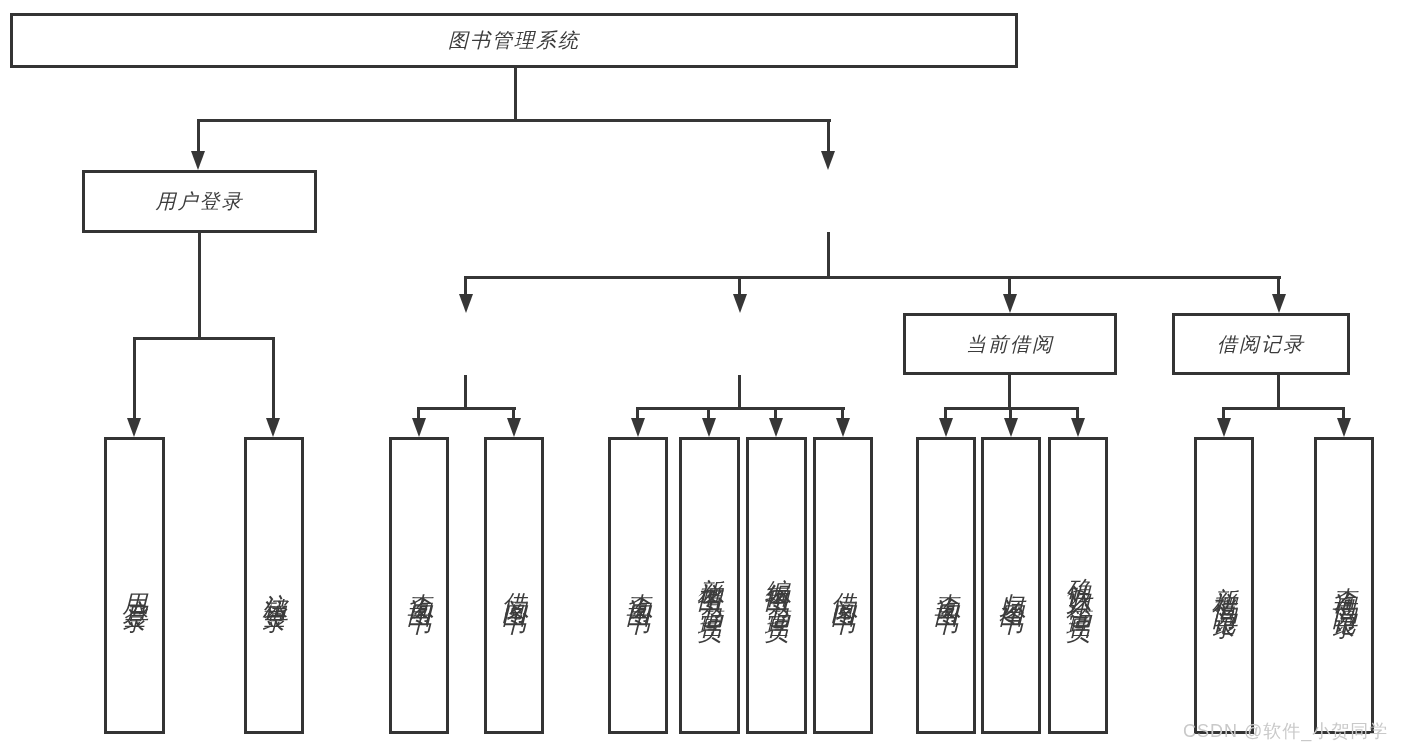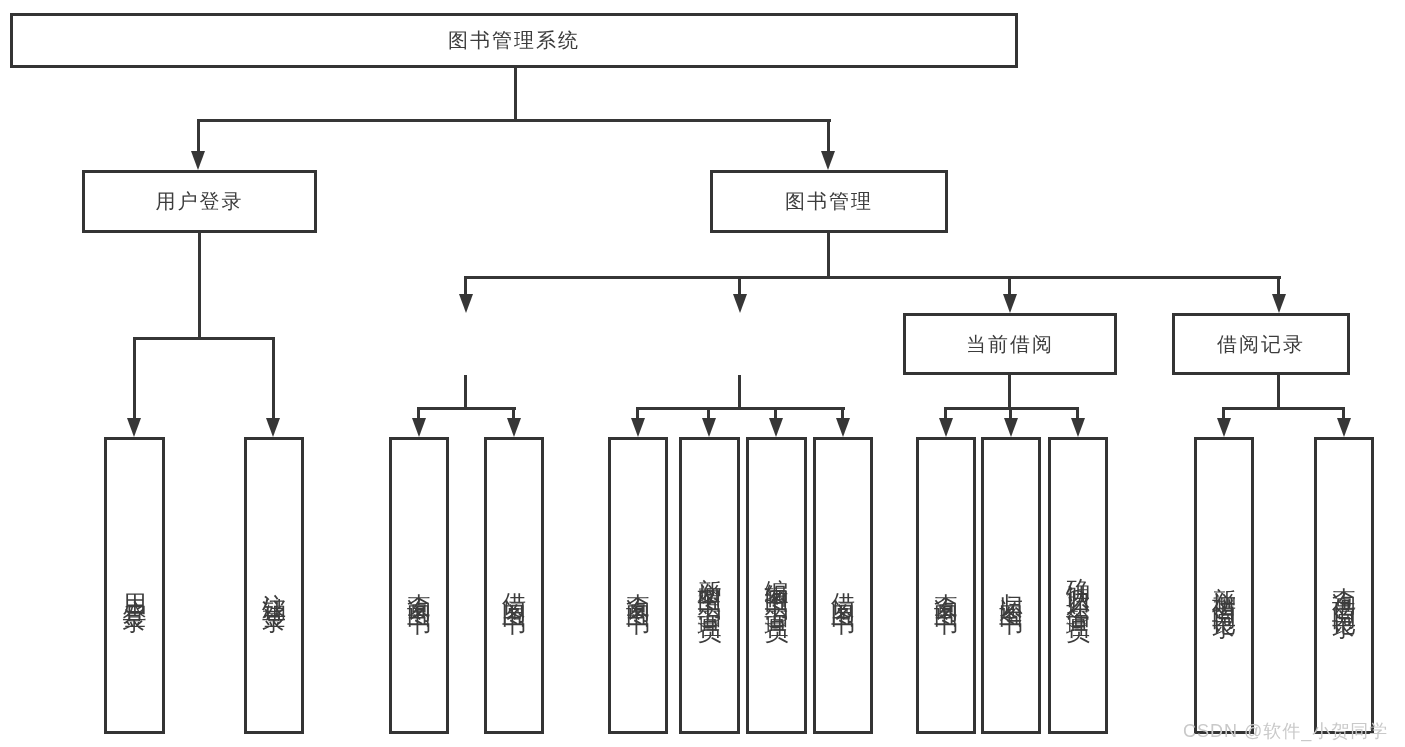--- a/index.html
+++ b/index.html
@@ -6,21 +6,21 @@
     --line:#363636; --border:#343434; --text:#3c3c3c; --bg:#ffffff; --watermark:#c9c9c9;
   }
   html,body{margin:0;padding:0;background:#fff;}
   .canvas{
     position:relative;width:1405px;height:747px;background:var(--bg);
     font-family:"Liberation Sans","DejaVu Sans",sans-serif;overflow:hidden;
   }
   .box{
     position:absolute;box-sizing:border-box;border:3px solid var(--border);
     background:#fff;display:flex;align-items:center;justify-content:center;
-    color:var(--text);font-size:20px;letter-spacing:2px;white-space:nowrap;
+    color:var(--text);font-size:20px;letter-spacing:2px;white-space:nowrap;font-style:italic;
   }
   .vbox{letter-spacing:0;}
   .vbox .vlabel{
     writing-mode:vertical-rl;text-orientation:mixed;
     font-size:24px;letter-spacing:6px;line-height:1;white-space:nowrap;
   }
   .line{position:absolute;background:var(--line);}
   .arr{
     position:absolute;width:0;height:0;
     border-left:7px solid transparent;border-right:7px solid transparent;
@@ -39,21 +39,20 @@
   <div class="box" style="left:10px;top:13px;width:1008px;height:55px">图书管理系统</div>
 
   <div class="line" style="left:514px;top:68px;width:3px;height:51px"></div>
   <div class="line" style="left:197px;top:119px;width:634px;height:3px"></div>
   <div class="line" style="left:197px;top:119px;width:3px;height:33px"></div>
   <div class="arr" style="left:191px;top:151px"></div>
   <div class="line" style="left:827px;top:119px;width:3px;height:33px"></div>
   <div class="arr" style="left:821px;top:151px"></div>
 
   <div class="box" style="left:82px;top:170px;width:235px;height:63px">用户登录</div>
-  <div class="box" style="left:710px;top:170px;width:238px;height:63px">图书管理</div>
 
   <div class="line" style="left:198px;top:232px;width:3px;height:105px"></div>
   <div class="line" style="left:133px;top:337px;width:142px;height:3px"></div>
   <div class="line" style="left:133px;top:337px;width:3px;height:82px"></div>
   <div class="arr" style="left:127px;top:418px"></div>
   <div class="line" style="left:272px;top:337px;width:3px;height:82px"></div>
   <div class="arr" style="left:266px;top:418px"></div>
 
   <div class="line" style="left:827px;top:232px;width:3px;height:44px"></div>
   <div class="line" style="left:465px;top:276px;width:816px;height:3px"></div>

